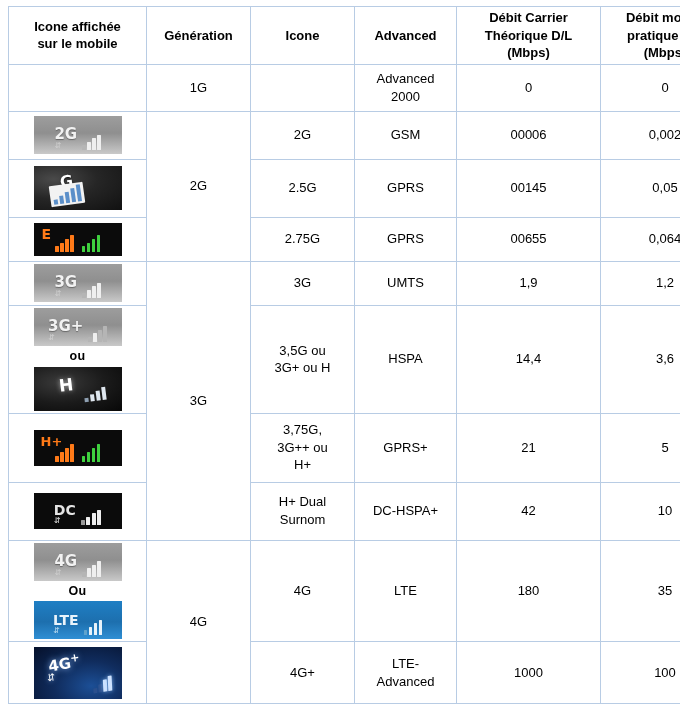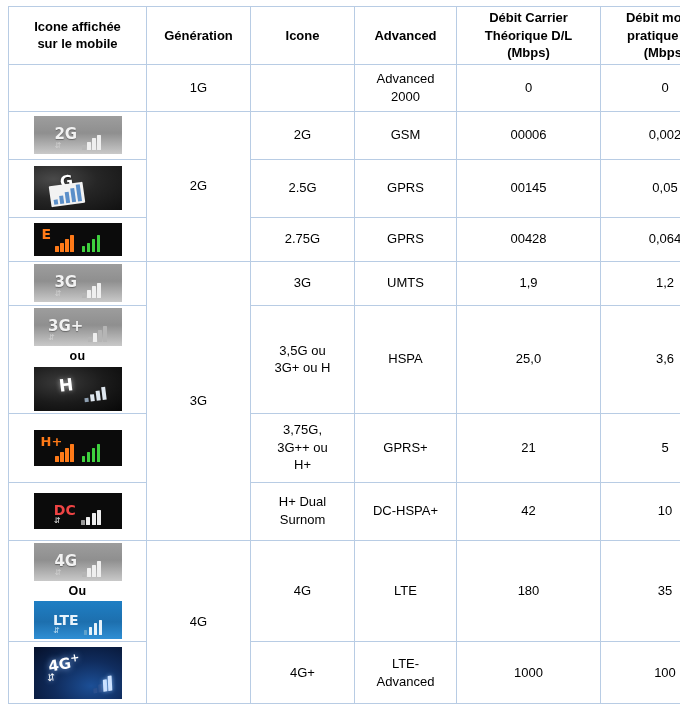--- a/index.html
+++ b/index.html
@@ -277,21 +277,21 @@
                   <i style="background:#3fd13f;height:13px;"></i>
                   <i style="background:#3fd13f;height:17px;"></i>
               </span>
             </div>
             <span class="lbl" style="color:#ff7a18;position:absolute;left:8px;top:4px;font-size:14px;">E</span>
           </div>
         </div>
       </td>
       <td>2.75G</td>
       <td>GPRS</td>
-      <td>00428</td>
+      <td>00655</td>
       <td>0,064</td>
     </tr>
 
     <tr style="height:44px;">
       <td>
         <div class="iconwrap">
           <div class="badge b-grey">
             <div class="tcol">
               <span class="lbl">3G</span>
               <span class="arrows">⇵</span>
@@ -337,21 +337,21 @@
                 <i></i>
               </span>
           </div>
         </div>
       </td>
       <td>
         <div>3,5G ou</div>
         <div>3G+ ou H</div>
       </td>
       <td>HSPA</td>
-      <td>25,0</td>
+      <td>14,4</td>
       <td>3,6</td>
     </tr>
 
     <tr style="height:69px;">
       <td>
         <div class="iconwrap">
           <div class="badge b-black" style="height:36px;gap:8px;">
             <div class="dualbars">
               <span class="bars">
                 <i style="background:#ff7a18;height:6px;"></i>
@@ -378,21 +378,21 @@
       <td>GPRS+</td>
       <td>21</td>
       <td>5</td>
     </tr>
 
     <tr style="height:58px;">
       <td>
         <div class="iconwrap">
           <div class="badge b-black" style="height:36px;">
             <div class="tcol">
-              <span class="lbl" style="color:#ef4444;">DC</span>
+              <span class="lbl" style="color:#e5e5e5;">DC</span>
               <span class="arrows">⇵</span>
             </div>
             <span class="bars tall">
                 <i style="background:#9a9a9a;"></i>
                 <i style="background:#efefef;"></i>
                 <i style="background:#efefef;"></i>
                 <i style="background:#efefef;"></i>
               </span>
           </div>
         </div>

